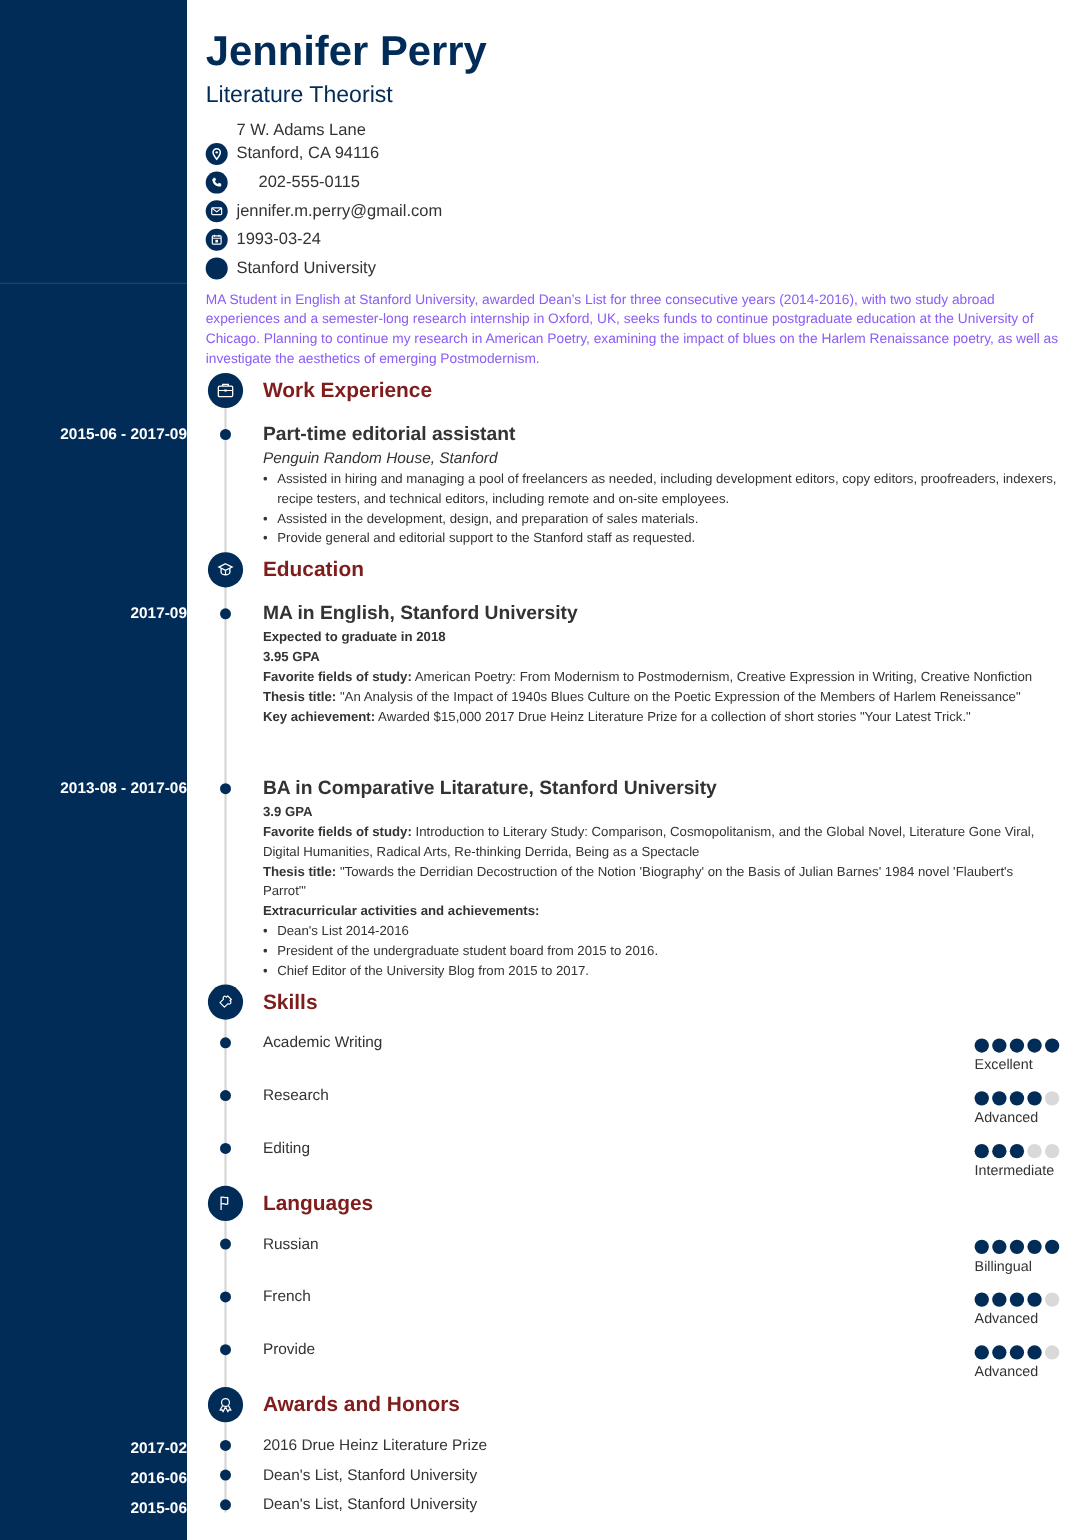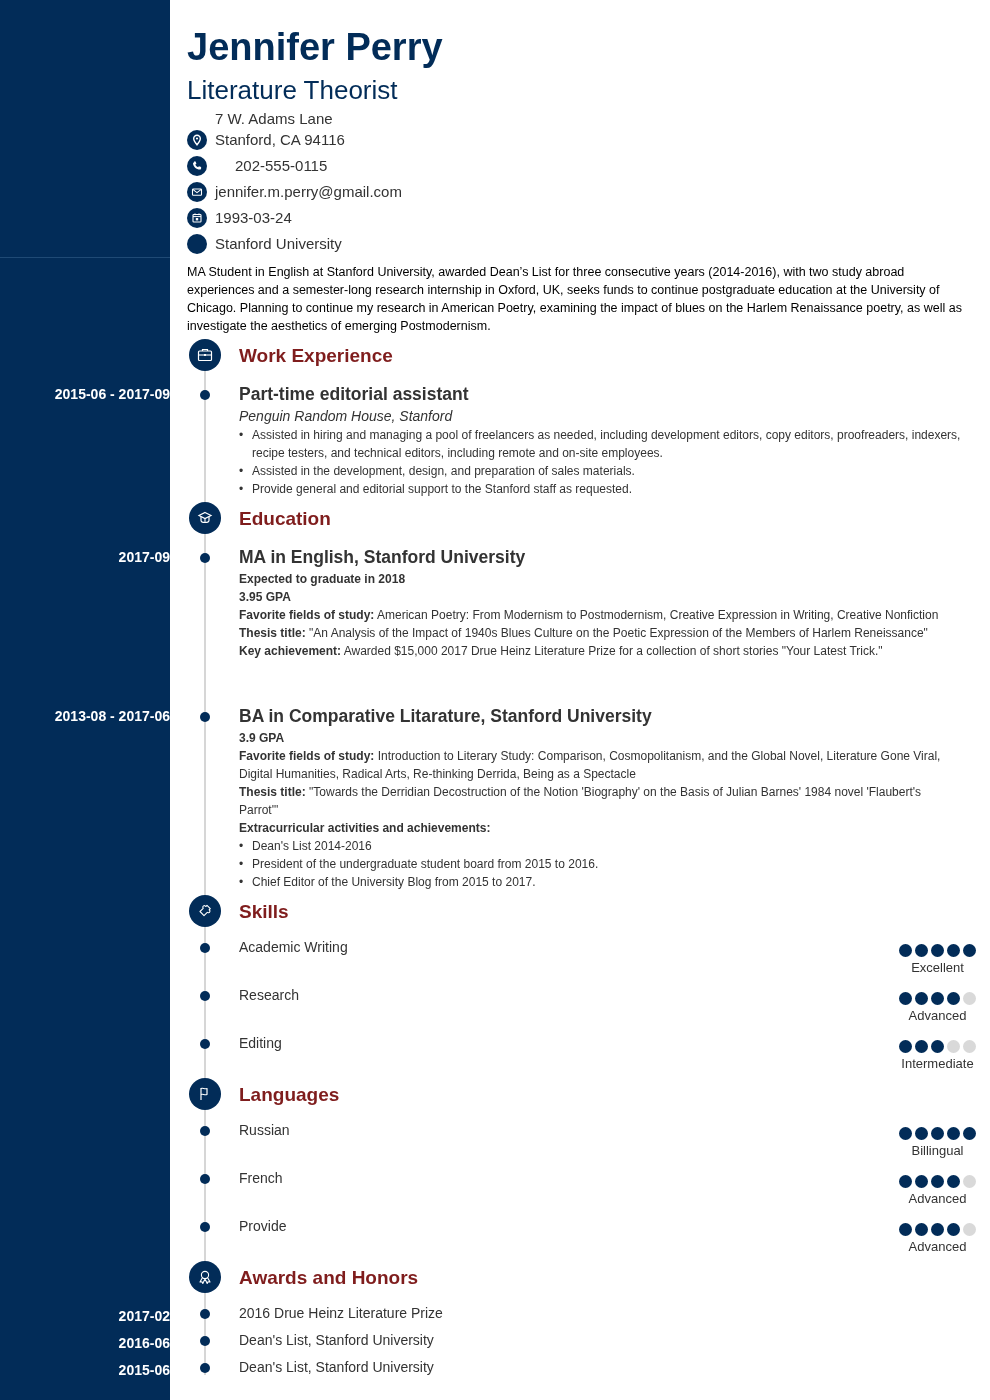--- a/index.html
+++ b/index.html
@@ -4,46 +4,46 @@
 <style>
   * { box-sizing: border-box; margin: 0; padding: 0; }
   html, body { width: 990px; height: 1400px; background: #ffffff; overflow: hidden; }
   body { position: relative; font-family: "Liberation Sans", sans-serif; color: #333333; }
 
   .sidebar { position: absolute; left: 0; top: 0; width: 170px; height: 1400px; background: #022c58; }
   .sidebar-divider { position: absolute; left: 0; top: 257px; width: 170px; height: 1px; background: #1f4a75; }
   .side-date { position: absolute; right: 820px; color: #ffffff; font-weight: bold; font-size: 14px; text-align: right; white-space: nowrap; }
 
   .name { position: absolute; left: 187px; top: 26px; font-size: 38px; font-weight: bold; color: #022c58; letter-spacing: 0px; }
-  .title { position: absolute; left: 187px; top: 75px; font-size: 26px; color: #022c58; }
+  .title { position: absolute; left: 187px; top: 75px; font-size: 21px; color: #022c58; }
 
   .contact { position: absolute; left: 187px; display: flex; align-items: flex-end; font-size: 15px; color: #333; line-height: 21px; }
   .contact .ic { width: 20px; height: 20px; border-radius: 50%; background: #022c58; margin-right: 8px; margin-top: 0px; display: flex; align-items: center; justify-content: center; flex-shrink: 0; }
   .contact .ic svg { width: 12px; height: 12px; }
 
-  .summary { position: absolute; left: 187px; top: 263px; width: 775px; font-size: 12.5px; line-height: 18px; color: #000000; }
+  .summary { position: absolute; left: 187px; top: 263px; width: 775px; font-size: 12.5px; line-height: 18px; color: #8b5cf6; }
 
   .timeline-line { position: absolute; left: 204px; width: 2px; background: #d6d6d6; }
 
   .sec-icon { position: absolute; left: 189px; width: 32px; height: 32px; border-radius: 50%; background: #022c58; display: flex; align-items: center; justify-content: center; }
   .sec-icon svg { width: 18px; height: 18px; }
   .sec-title { position: absolute; left: 239px; font-size: 19px; font-weight: bold; color: #7f1d1d; }
 
   .dot { position: absolute; left: 200px; width: 10px; height: 10px; border-radius: 50%; background: #022c58; }
 
   .item-title { position: absolute; left: 239px; font-size: 17.5px; font-weight: bold; color: #333; }
   .item-sub { position: absolute; left: 239px; font-size: 14px; font-style: italic; color: #333; }
   .block { position: absolute; left: 239px; width: 722px; font-size: 12px; line-height: 18px; color: #333; }
   .block b { font-weight: bold; }
   .bullets { list-style: none; }
   .bullets li { position: relative; padding-left: 13px; }
   .bullets li::before { content: "•"; position: absolute; left: 0; top: 0; }
 
   .skill-name { position: absolute; left: 239px; font-size: 14px; color: #333; }
-  .rating { position: absolute; right: 14px; display: flex; flex-direction: column; align-items: center; margin-left: 12px; }
+  .rating { position: absolute; right: 27px; display: flex; flex-direction: column; align-items: flex-start; margin-left: 12px; }
   .rating .dots { display: flex; gap: 3px; }
   .rating .d { width: 13px; height: 13px; border-radius: 50%; background: #022c58; }
   .rating .d.off { background: #d9d9d9; }
   .rating .lvl { font-size: 13px; color: #333; margin-top: 3px; }
 
   .award { position: absolute; left: 239px; font-size: 14px; color: #333; }
 </style>
 </head>
 <body>
 

